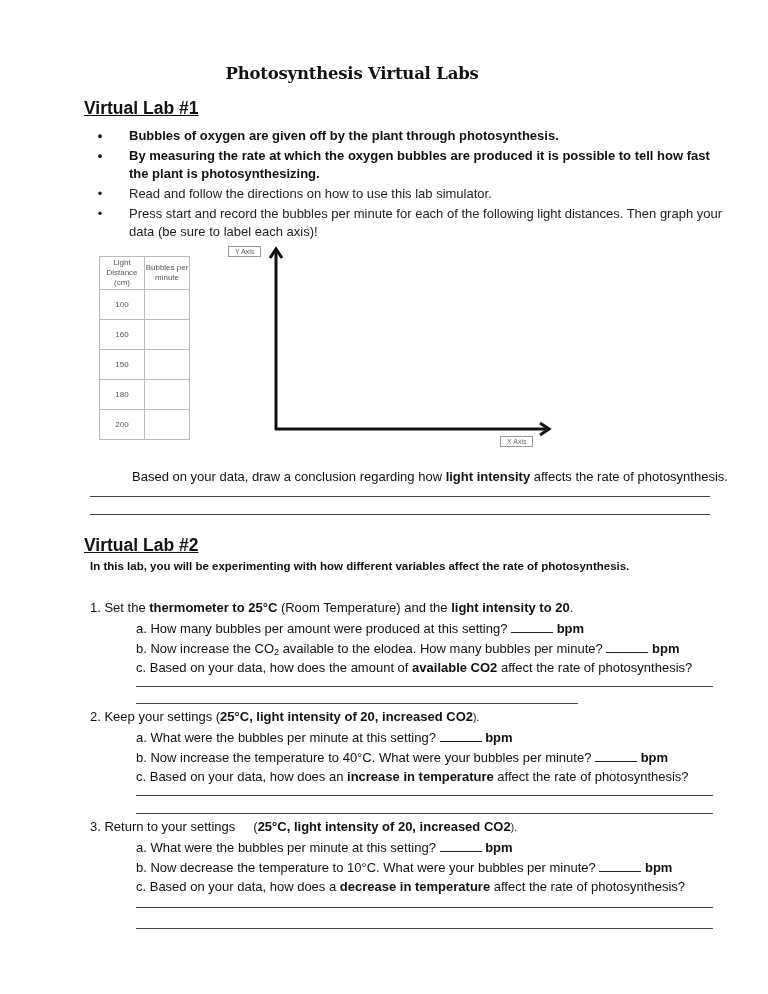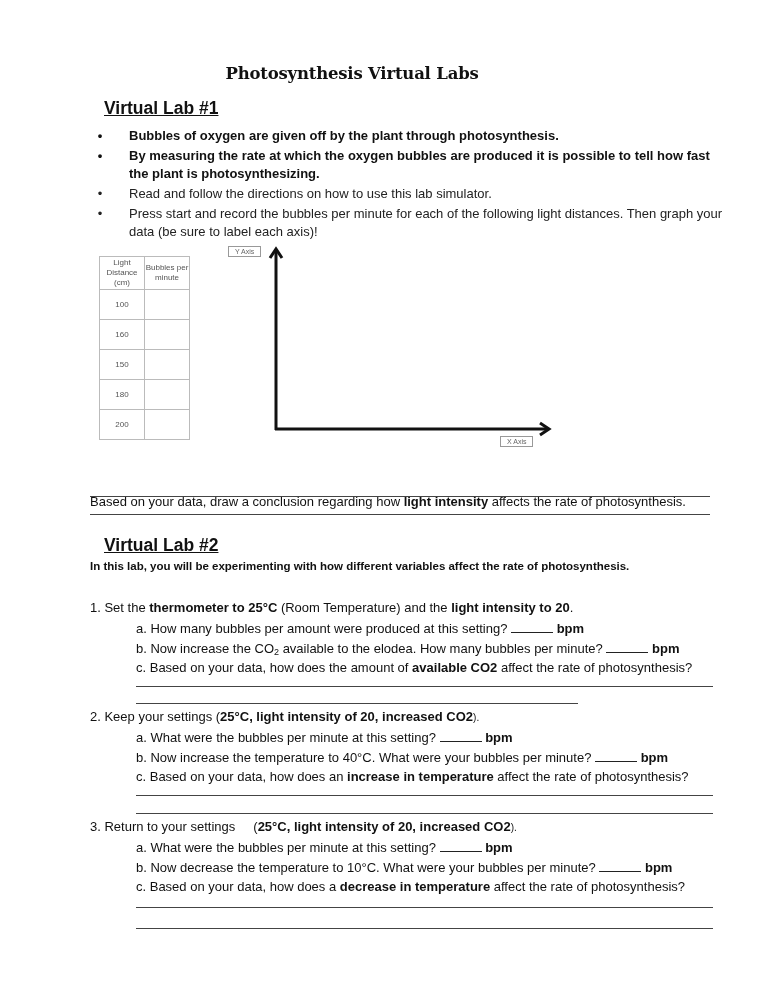--- a/index.html
+++ b/index.html
@@ -1,21 +1,21 @@
 <!DOCTYPE html>
 <html><head>
 <meta charset="utf-8">
 <style>
   html, body { margin: 0; padding: 0; background: #ffffff; }
   body { width: 768px; height: 994px; position: relative; overflow: hidden;
          font-family: "Liberation Sans", sans-serif; color: #111; font-size: 13px; }
   .abs { position: absolute; }
   .title { left: 0; width: 704px; top: 64px; text-align: center;
            font-family: "DejaVu Serif", serif; font-weight: bold; font-size: 16.5px; letter-spacing: -0.2px; }
-  .h2 { font-weight: bold; font-size: 17.5px; text-decoration: underline; left: 104px; }
+  .h2 { font-weight: bold; font-size: 17.5px; text-decoration: underline; left: 84px; }
   .bullets { left: 90px; top: 127px; width: 640px; margin: 0; padding: 0; list-style: none; }
   .bullets li { position: relative; padding-left: 39px; line-height: 18px; margin-bottom: 2px; font-size: 13px; }
   .bullets li .dot { position: absolute; left: 0; top: 0; width: 20px; text-align: center; }
   .bullets li.b { font-weight: bold; }
   .bullets li.n { color: #222; }
   
   .dtable { left: 99px; top: 256px; border-collapse: collapse; font-size: 8px; color: #555; border-radius: 6px; }
   .dtable td, .dtable th { border: 1px solid #bbb; width: 44px; text-align: center; padding: 0; font-weight: normal; }
   .dtable th { height: 32px; line-height: 10px; }
   .dtable td { height: 29px; }
@@ -78,21 +78,21 @@
   <div class="axis-label" style="left:0; top:3px;">Y Axis</div>
   <svg width="330" height="205" style="position:absolute;left:0;top:0;">
     <line x1="48" y1="8" x2="48" y2="187" stroke="#111" stroke-width="3"></line>
     <polyline points="42,15 48,6 54,15" fill="none" stroke="#111" stroke-width="3"></polyline>
     <line x1="47" y1="186" x2="320" y2="186" stroke="#111" stroke-width="3"></line>
     <polyline points="312,180 321,186 312,192" fill="none" stroke="#111" stroke-width="3"></polyline>
   </svg>
   <div class="axis-label" style="left:272px; top:193px;">X Axis</div>
 </div>
 
-<div class="abs para" style="top:494px;">
+<div class="abs para" style="top:469px;margin-left:42px;">
   <span>Based on your data, draw a conclusion regarding how </span><b>light intensity</b><span> affects the rate of photosynthesis.</span>
 </div>
 <div class="abs line" style="left:90px; width:620px; top:496px;"></div>
 <div class="abs line" style="left:90px; width:620px; top:514px;"></div>
 
 <div class="abs h2" style="top:535px;">Virtual Lab #2</div>
 <div class="abs" style="left:90px; top:560px; font-size:11.5px; font-weight:bold;">In this lab, you will be experimenting with how different variables affect the rate of photosynthesis.</div>
 
 <div class="abs q" style="left:90px; top:600px;text-align:right;">
   <span>1. Set the </span><b>thermometer to 25°C</b><span> (Room Temperature) and the </span><b>light intensity to 20</b><span>.</span>

